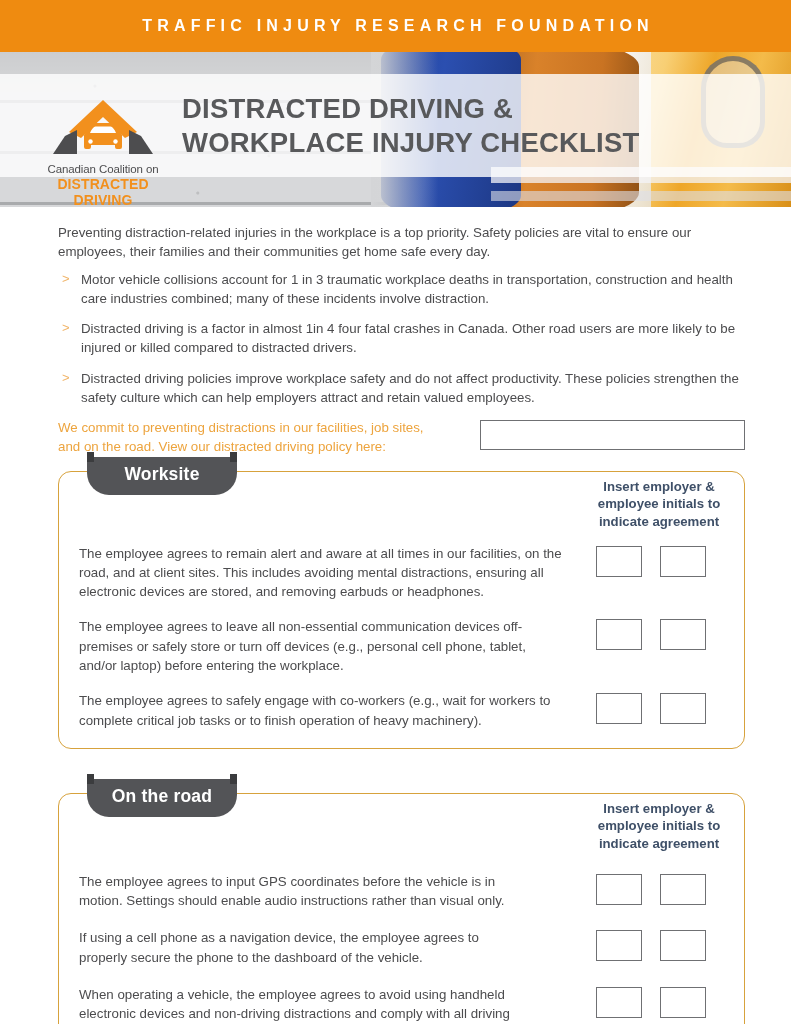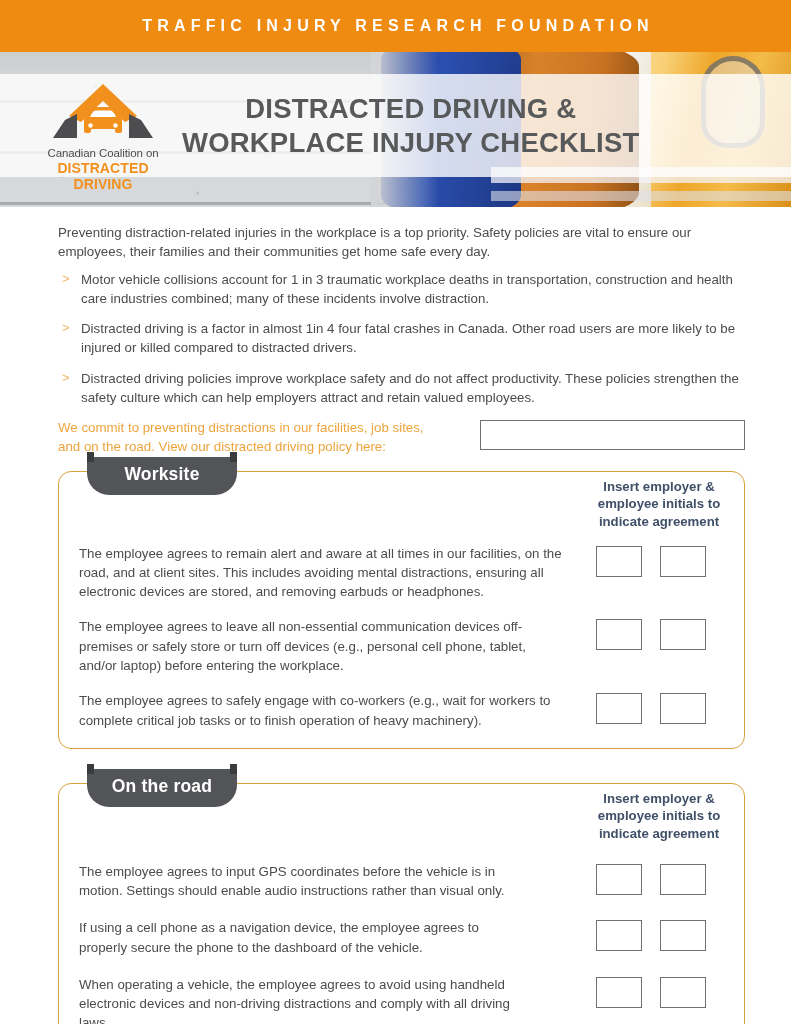--- a/index.html
+++ b/index.html
@@ -114,27 +114,26 @@
     display: flex;
     align-items: center;
   }
   .title-band .headline {
     margin-left: 182px;
     color: #58595b;
     font-size: 27.5px;
     font-weight: bold;
     line-height: 1.22;
     letter-spacing: .2px;
-    text-align: center;
   }
 
   
   .logo {
     position: absolute;
-    left: 33px; top: 24px;
+    left: 33px; top: 40px;
     width: 140px; height: 112px;
     text-align: center;
   }
   .logo .mark { width: 140px; height: 70px; display:block; }
   .logo .l1 {
     font-size: 11.5px; color: #4d4d4f; letter-spacing: -0.1px;
     margin-top: 1px;
   }
   .logo .l2 {
     font-size: 14px; color: #f2901d; font-weight: bold; letter-spacing: .1px;
@@ -185,21 +184,21 @@
     border: 1.5px solid #6f7073;
     background: #ffffff;
     font-family: "Liberation Sans", sans-serif;
     font-size: 13px;
     color: #4c4c4e;
     padding: 0 6px;
     margin-top: 2px;
   }
 
   
-  .section { position: relative; margin-bottom: 34px; }
+  .section { position: relative; margin-bottom: 44px; }
   .card {
     border: 1.6px solid #d7a23c;
     border-radius: 13px;
     background: #ffffff;
     padding: 18px 20px 16px 20px;
     position: relative;
   }
   .tab {
     position: absolute;
     left: 28px;

